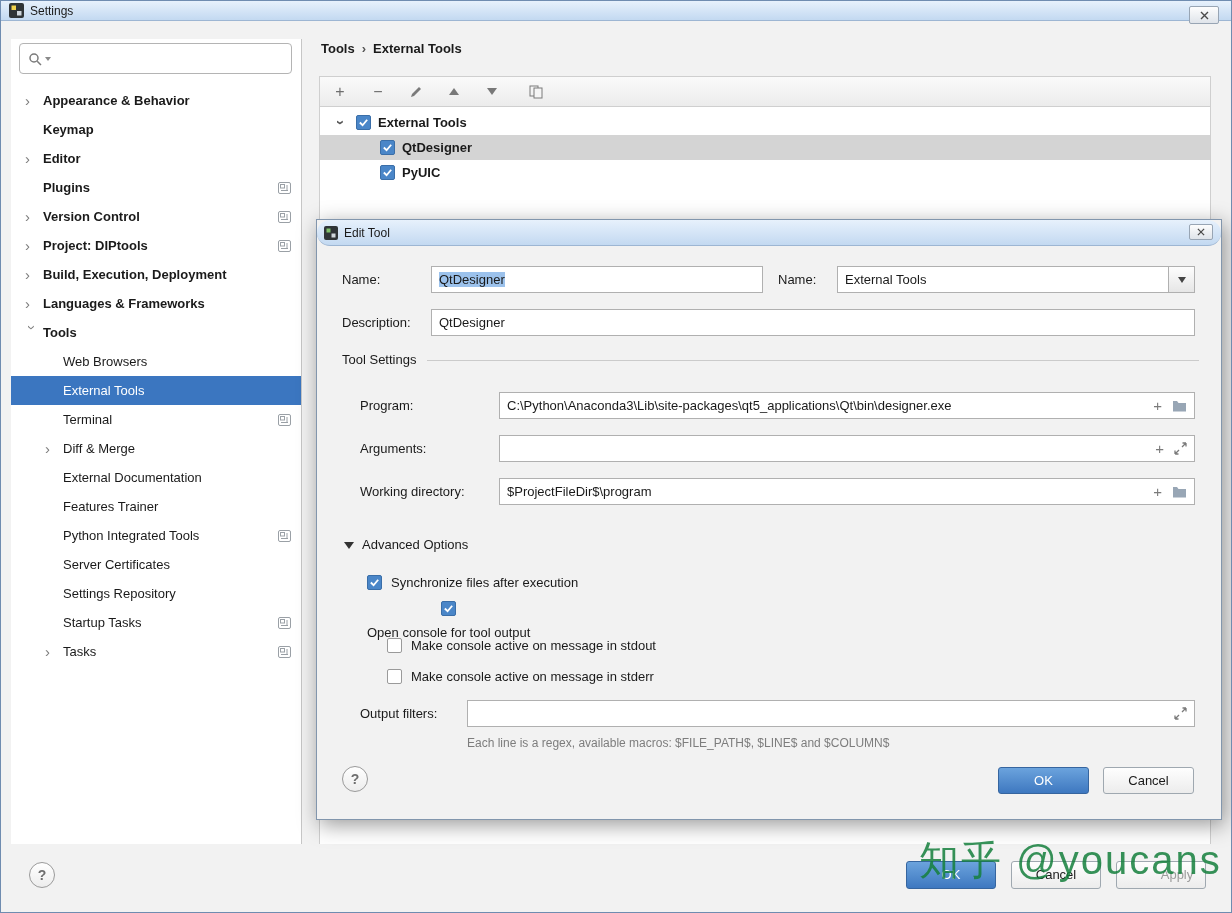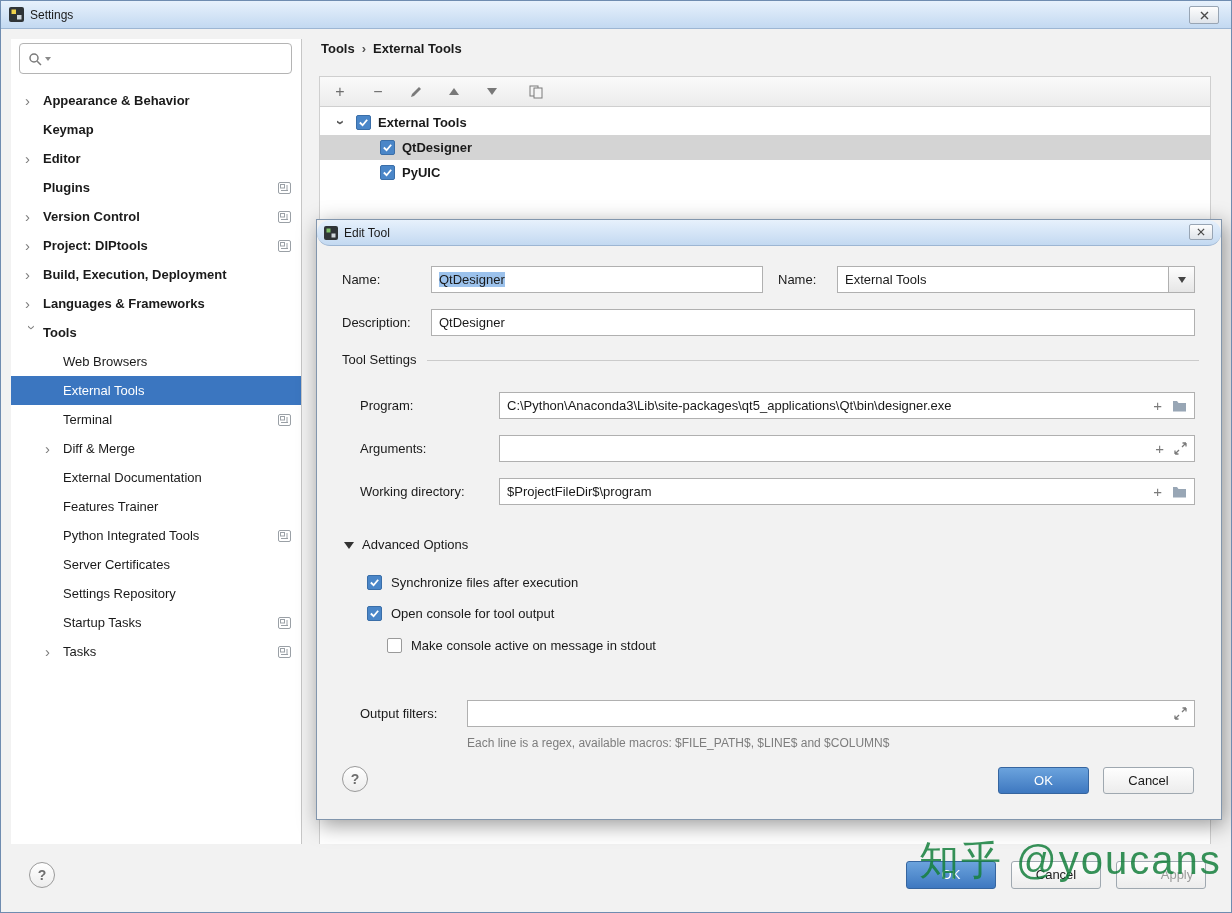--- a/index.html
+++ b/index.html
@@ -1,21 +1,21 @@
 <!DOCTYPE html>
 <html><head>
 <meta charset="utf-8">
 <style>
   * { margin:0; padding:0; box-sizing:border-box; }
   body { font-family:"Liberation Sans","DejaVu Sans",sans-serif; background:#d8d8d8; }
   #screen { position:relative; width:1232px; height:913px; background:#f2f2f2;
             border:1px solid #6f8cb0; overflow:hidden; font-size:13px; color:#1a1a1a; }
 
   
-  .titlebar { position:absolute; left:0; top:0; right:0; height:28px;
+  .titlebar { position:absolute; left:0; top:0; right:0; height:20px;
     background:linear-gradient(#e7f1fc,#c3d9f1); border-bottom:1px solid #9db6d3;
     display:flex; align-items:center; padding-left:8px; }
   .titlebar .t-text { font-size:12px; margin-left:6px; }
   .winbtn { position:absolute; top:5px; width:30px; height:18px; border:1px solid #98a5b4;
     border-radius:2px; background:linear-gradient(#fdfdfd,#dfe4ea);
     display:flex; align-items:center; justify-content:center; cursor:default; }
 
   
   .sidebar { position:absolute; left:10px; top:38px; width:291px; height:807px;
     background:#fff; border-right:1px solid #c6c6c6; }
@@ -399,31 +399,35 @@
     </div>
 
     <div class="cbrow" style="left:50px;top:350px;">
       <span class="cb checked">
           <svg width="11" height="11" viewBox="0 0 12 12">
             <path d="M2 6 L5 9 L10 3" fill="none" stroke="#fff" stroke-width="2"></path>
           </svg>
         </span>
       <span>Synchronize files after execution</span>
     </div>
-    <div class="cbrow" style="left:50px;top:381px;">
+    <div class="cbrow" style="left:50px;top:381px;flex-direction:column;">
       <span class="cb checked">
           <svg width="11" height="11" viewBox="0 0 12 12">
             <path d="M2 6 L5 9 L10 3" fill="none" stroke="#fff" stroke-width="2"></path>
           </svg>
         </span>
       <span>Open console for tool output</span>
     </div>
     <div class="cbrow" style="left:70px;top:413px;">
       <span class="cb"></span>
       <span>Make console active on message in stdout</span>
+    </div>
+    <div class="cbrow" style="left:70px;top:444px;">
+      <span class="cb"></span>
+      <span>Make console active on message in stderr</span>
     </div>
 
     <div class="d-label" style="left:43px;top:480px;">Output filters:</div>
     <div class="field" style="left:150px;top:480px;width:728px;">
       <span></span>
       <span class="ficons">
           <svg width="13" height="13" viewBox="0 0 13 13">
             <g stroke="#7a7a7a" stroke-width="1.3" fill="none">
               <path d="M8 5 L12 1 M12 1 h-3.5 M12 1 v3.5"></path>
               <path d="M5 8 L1 12 M1 12 h3.5 M1 12 v-3.5"></path>

